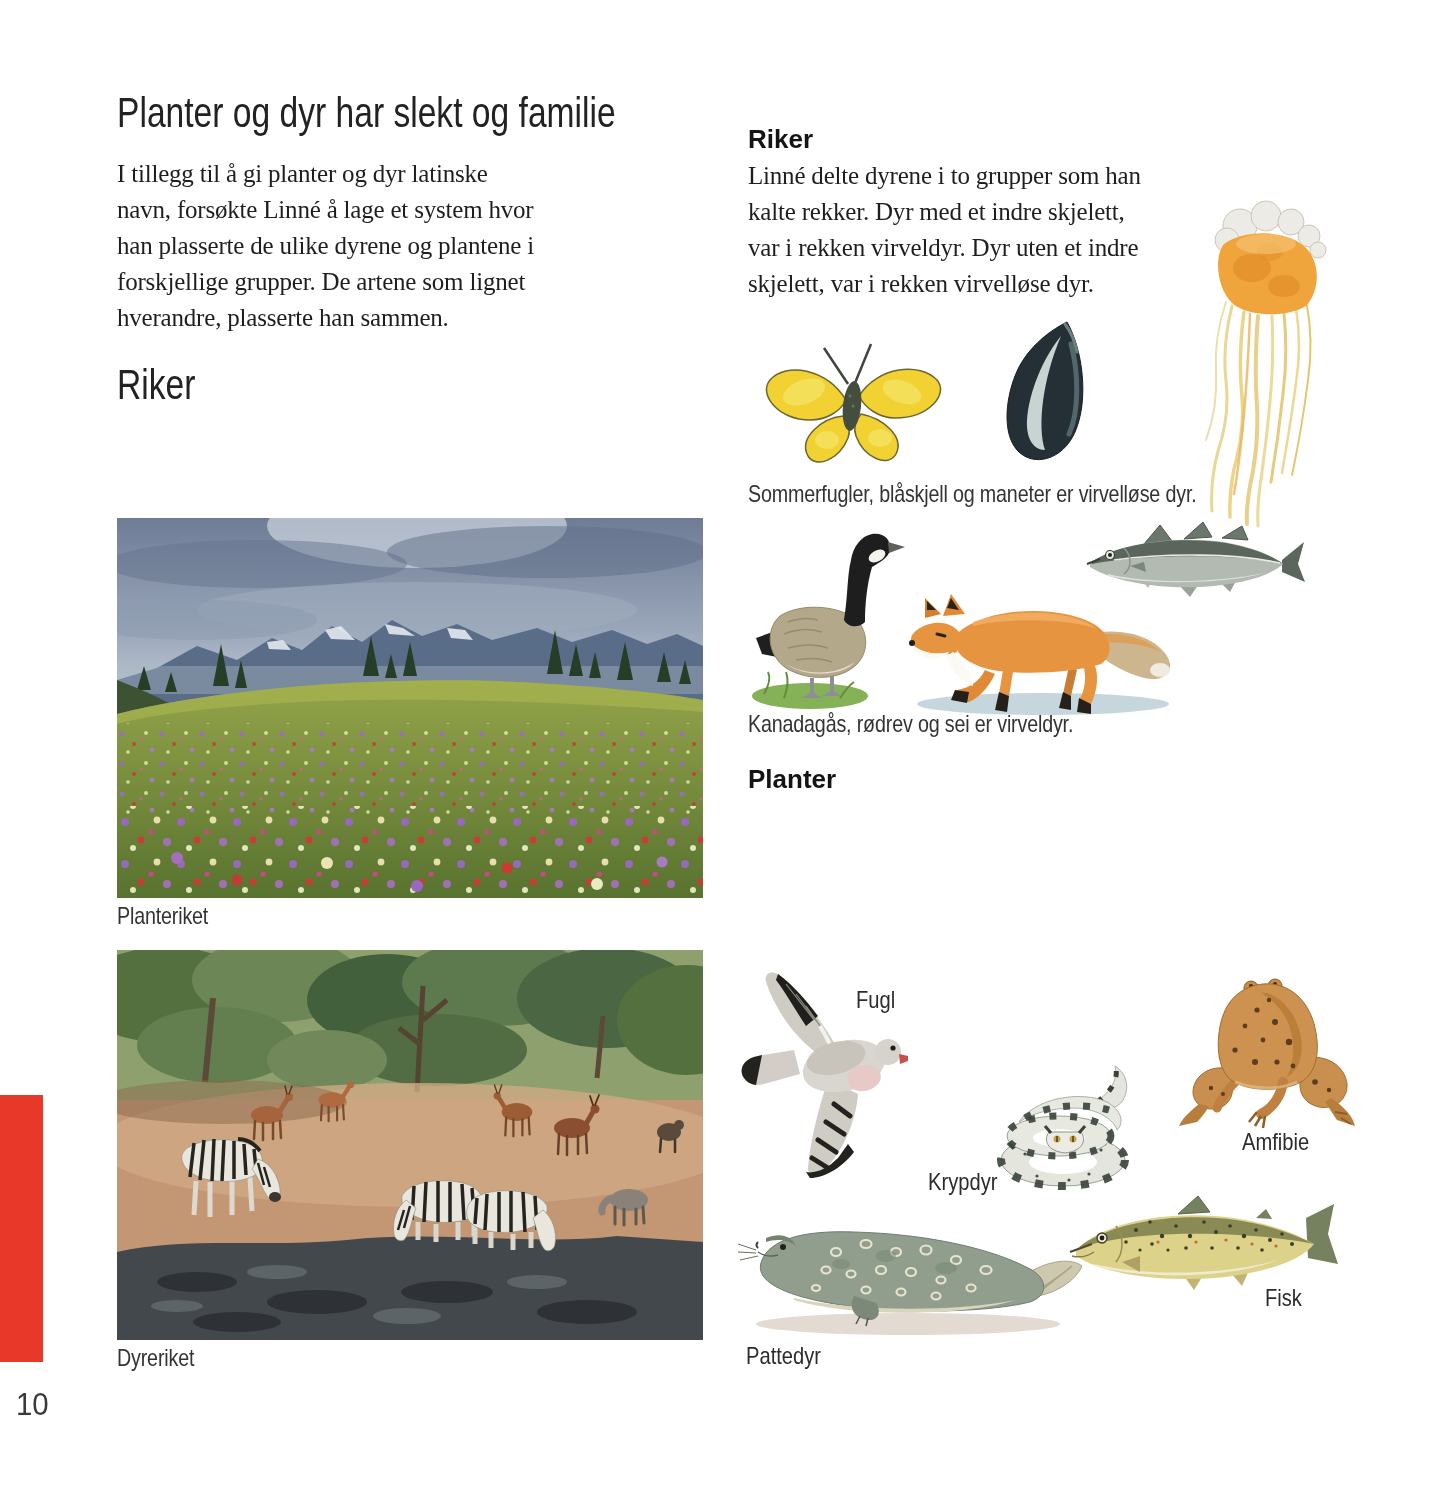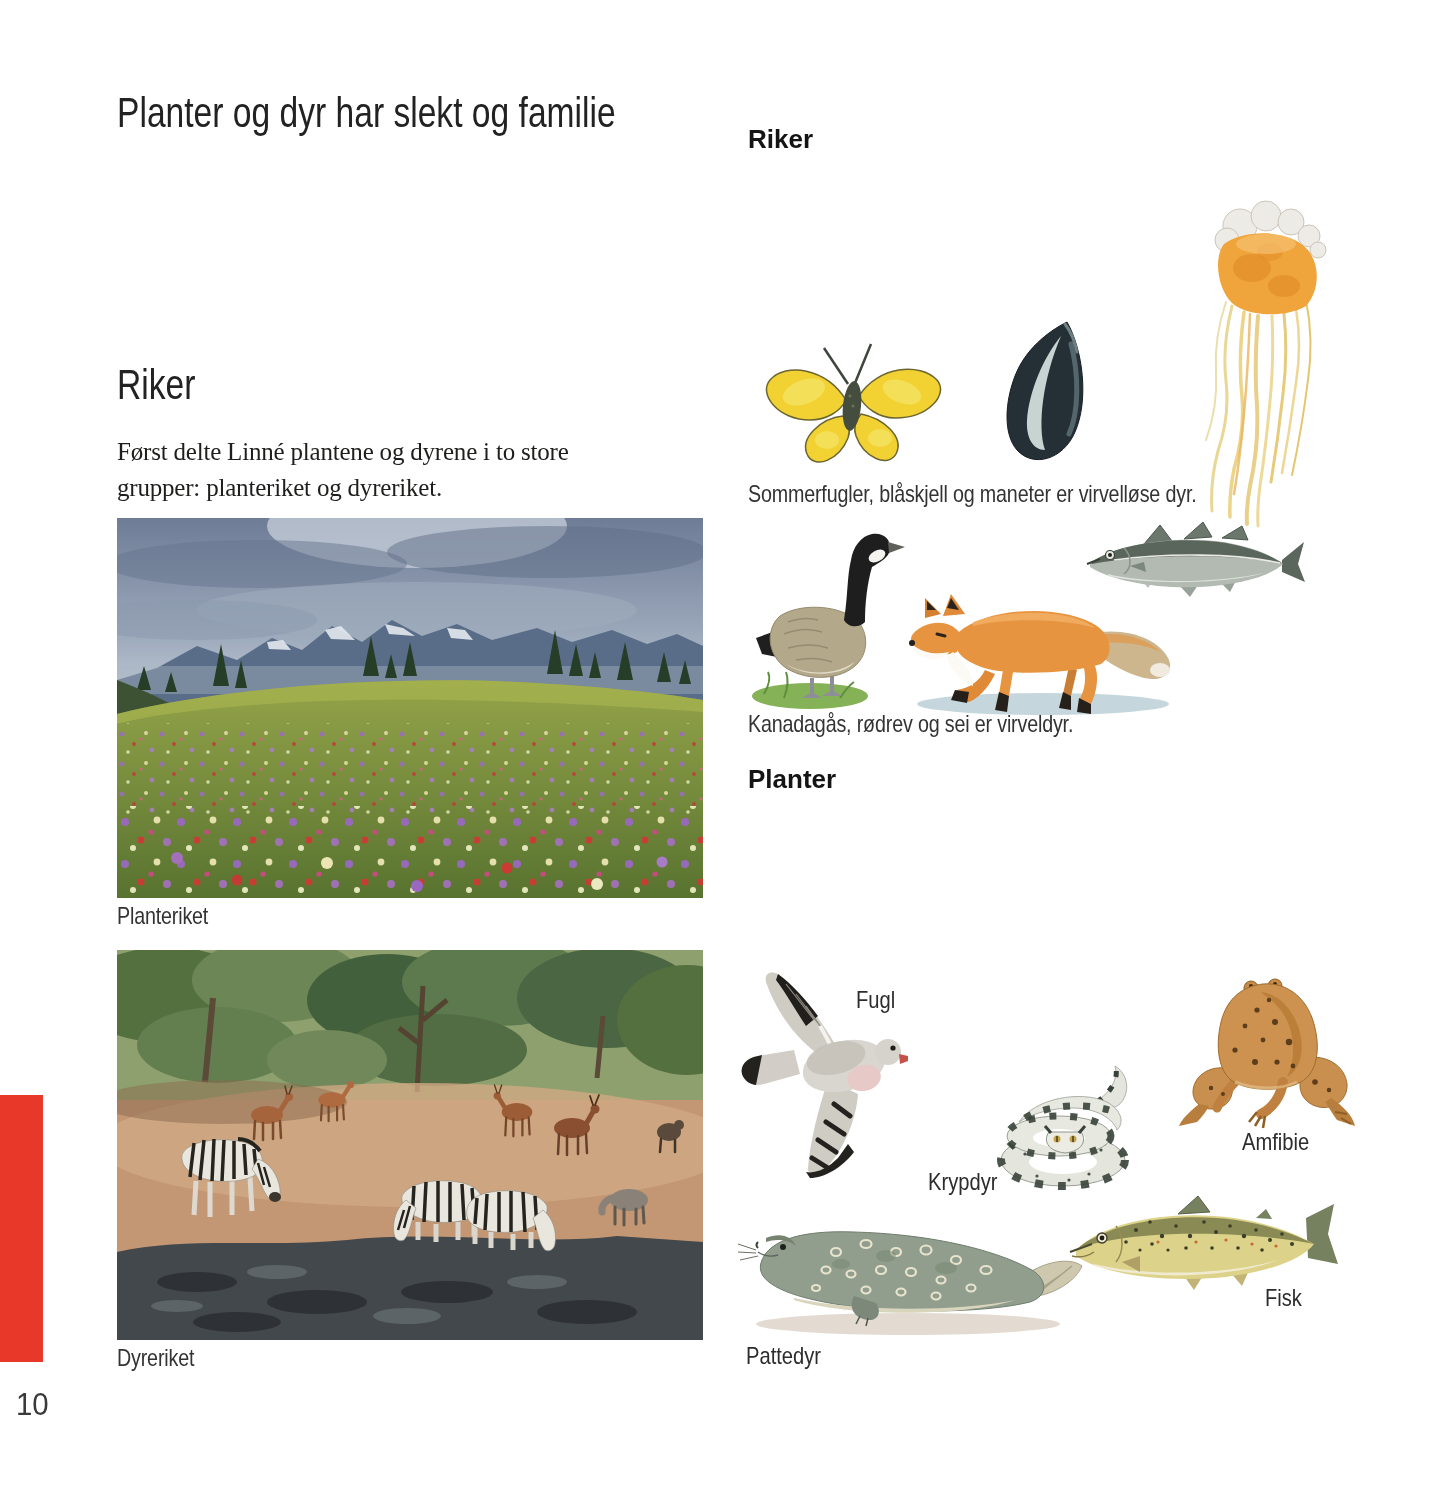--- a/index.html
+++ b/index.html
@@ -20,25 +20,28 @@
   .redbar { background:var(--accent,#e8382a); }
   svg { display:block; }
 </style>
 </head>
 <body>
 
 <div class="page" style="--accent: #e8382a;">
 
   <h1 class="abs h-title" style="left:117px; top:90px;">Planter og dyr har slekt og familie</h1>
 
+  <p class="abs serif" style="left:117px; top:156px; width:600px;">I tillegg til å gi planter og dyr latinske
+navn, forsøkte Linné å lage et system hvor
+han plasserte de ulike dyrene og plantene i
+forskjellige grupper. De artene som lignet
+hverandre, plasserte han sammen.</p>
 
   <h2 class="abs h-title" style="left:117px; top:362px;">Riker</h2>
 
-  <p class="abs serif" style="left:117px; top:434px; width:600px;">Først delte Linné plantene og dyrene i to store
-grupper: planteriket og dyreriket.</p>
 
   <div class="abs" style="left:117px; top:518px; width:586px; height:380px;">
     <svg width="586" height="380" viewBox="0 0 586 380">
       <defs>
         <linearGradient id="sky1" x1="0" y1="0" x2="0" y2="1">
           <stop offset="0" stop-color="#6e7c96"></stop>
             <stop offset=".55" stop-color="#9aa7ba"></stop>
             <stop offset=".9" stop-color="#c3ccd7"></stop>
         </linearGradient>
         <linearGradient id="mdw" x1="0" y1="0" x2="0" y2="1">
@@ -186,20 +189,24 @@
           </g>
       </g>
     </svg>
   </div>
   <div class="abs caption" style="left:117px; top:1344px;">Dyreriket</div>
 
   <div class="abs redbar" style="left:0; top:1095px; width:43px; height:267px;"></div>
   <div class="abs pagenum" style="left:16px; top:1386px;">10</div>
 
   <h3 class="abs h-sub" style="left:748px; top:124px;">Riker</h3>
+  <p class="abs serif" style="left:748px; top:158px; width:520px;">Linné delte dyrene i to grupper som han
+kalte rekker. Dyr med et indre skjelett,
+var i rekken virveldyr. Dyr uten et indre
+skjelett, var i rekken virvelløse dyr.</p>
 
   <div class="abs" style="left:752px; top:340px;">
     <svg width="205" height="135" viewBox="0 0 205 135">
       <path d="M96,44 L72,8 M103,43 L119,4" stroke="#3f463c" stroke-width="2.5" fill="none"></path>
       <g fill="#f1d232" stroke="#6b6631" stroke-width="1.5">
         <path d="M94,60 C74,28 34,22 18,40 C6,54 26,80 58,80 C74,80 88,72 94,60 Z"></path>
         <path d="M91,76 C70,78 46,98 56,116 C64,129 87,120 96,98 C99,90 96,82 91,76 Z"></path>
         <path d="M107,56 C126,26 168,22 185,40 C197,54 177,78 143,78 C127,78 113,68 107,56 Z"></path>
         <path d="M109,74 C130,78 153,96 144,114 C136,128 112,118 104,96 C101,88 104,80 109,74 Z"></path>
       </g>

